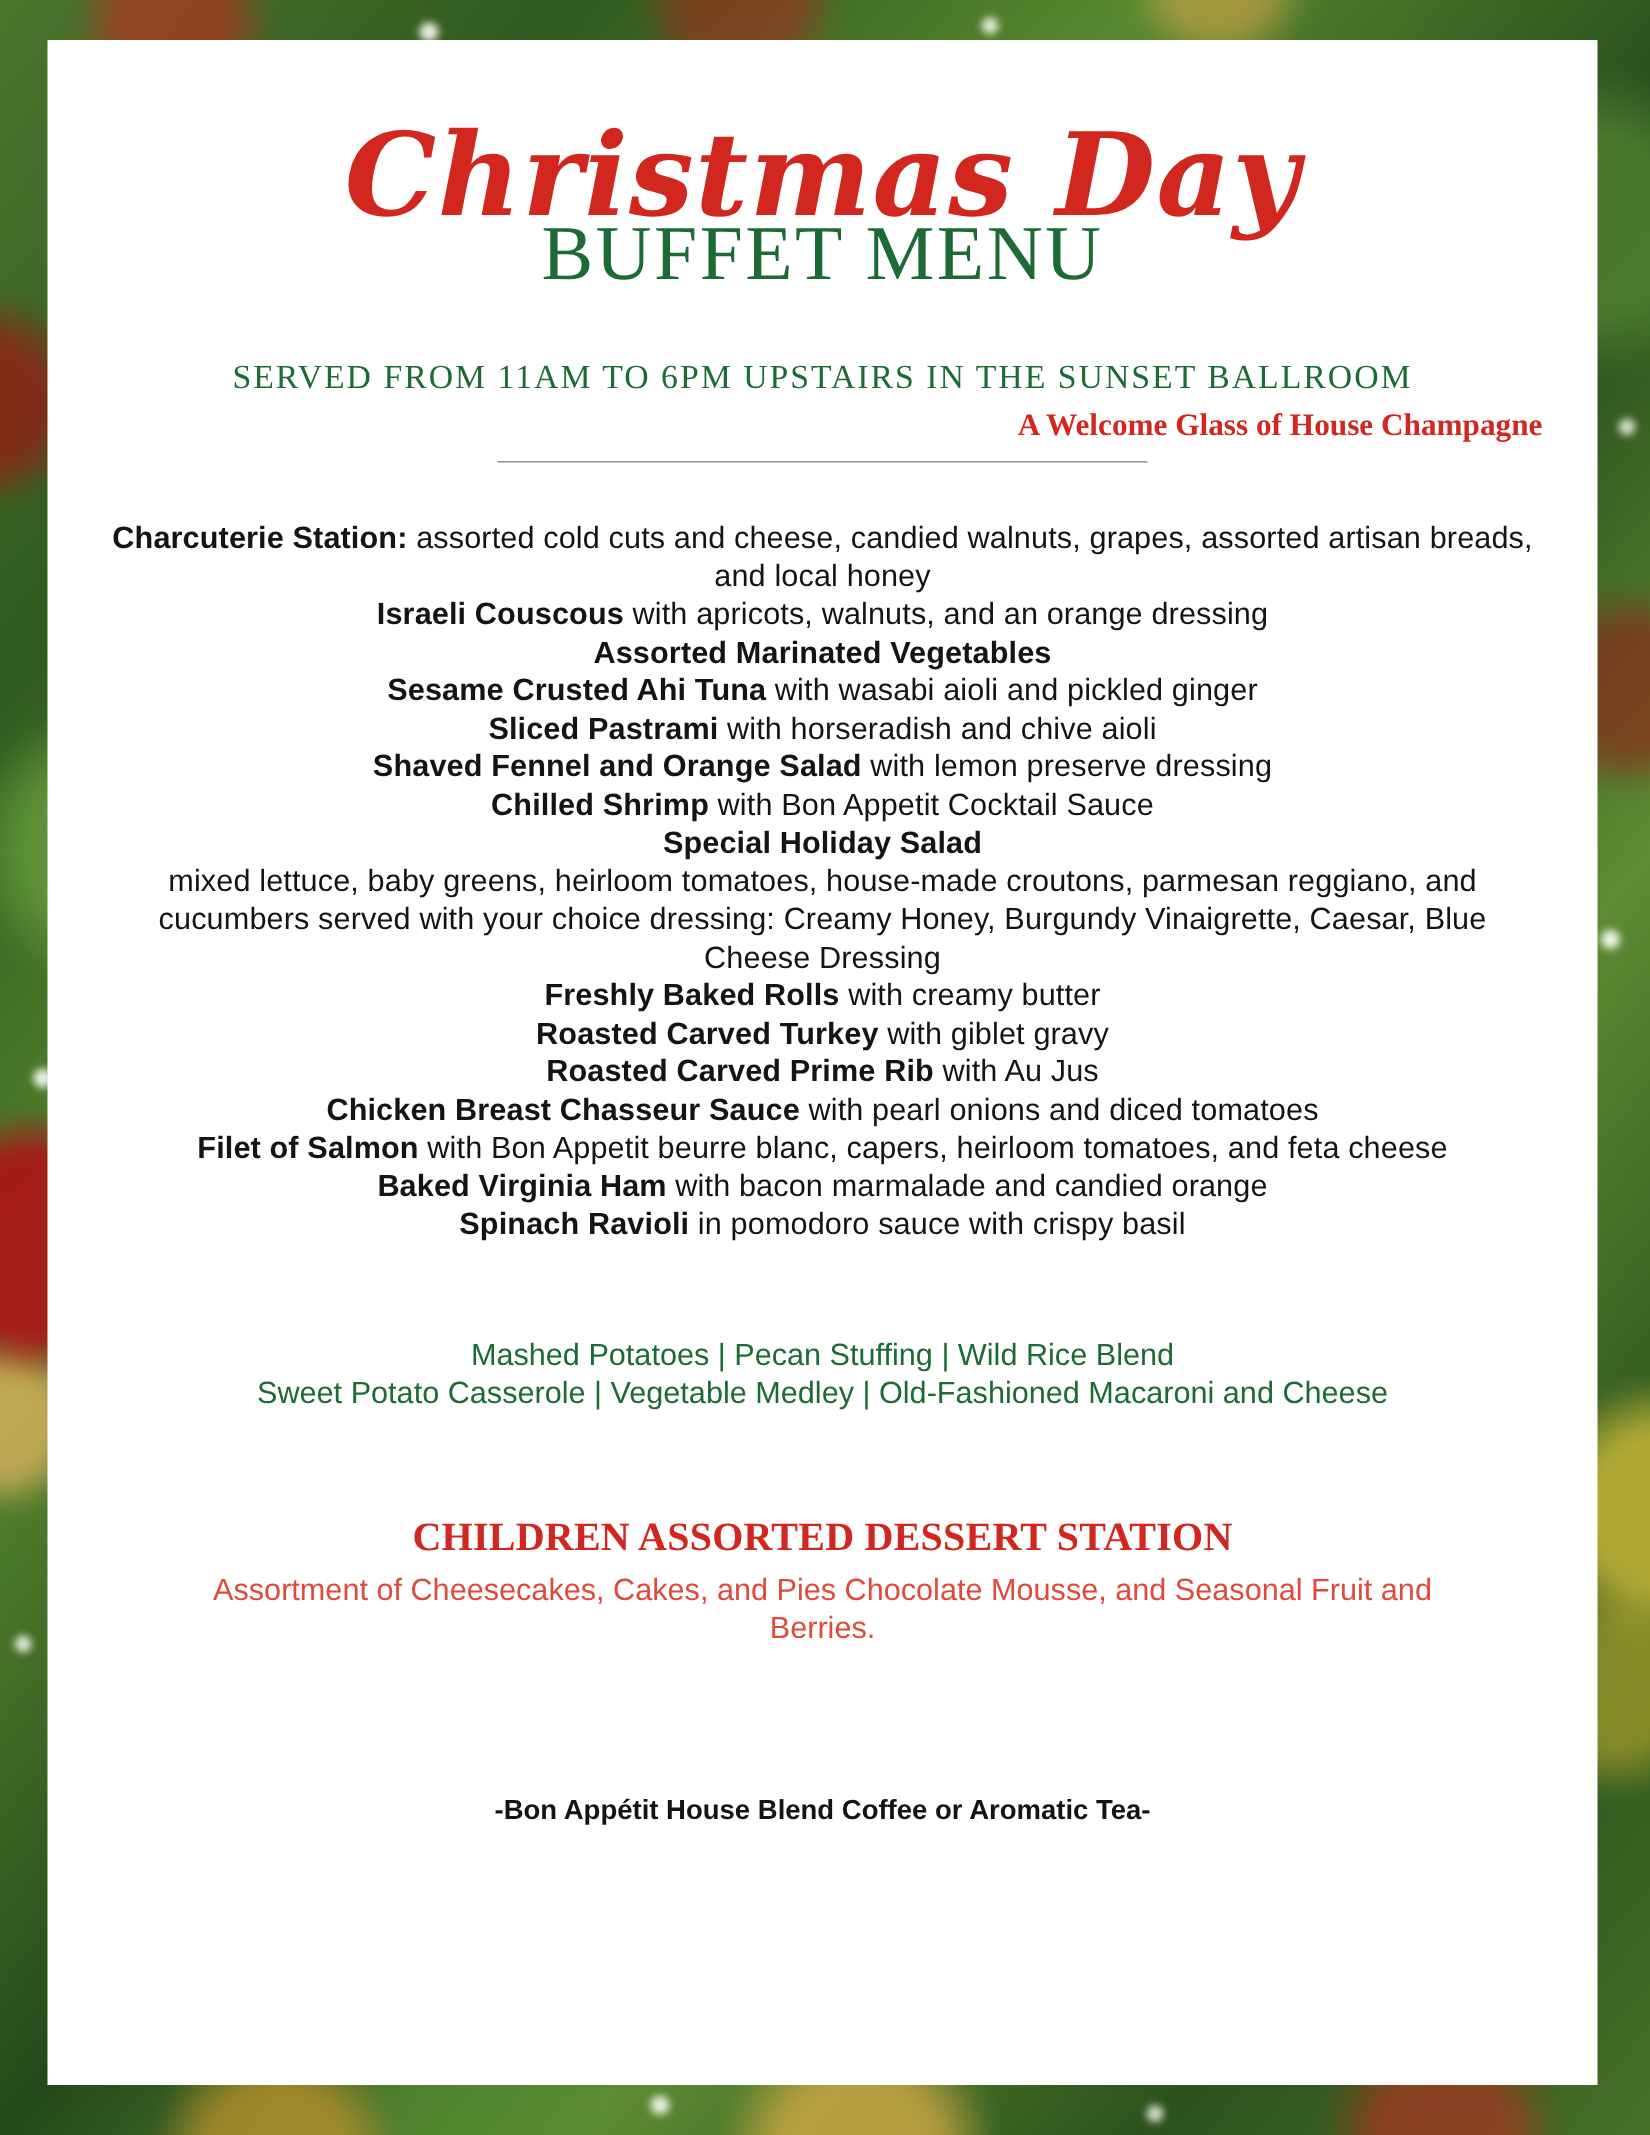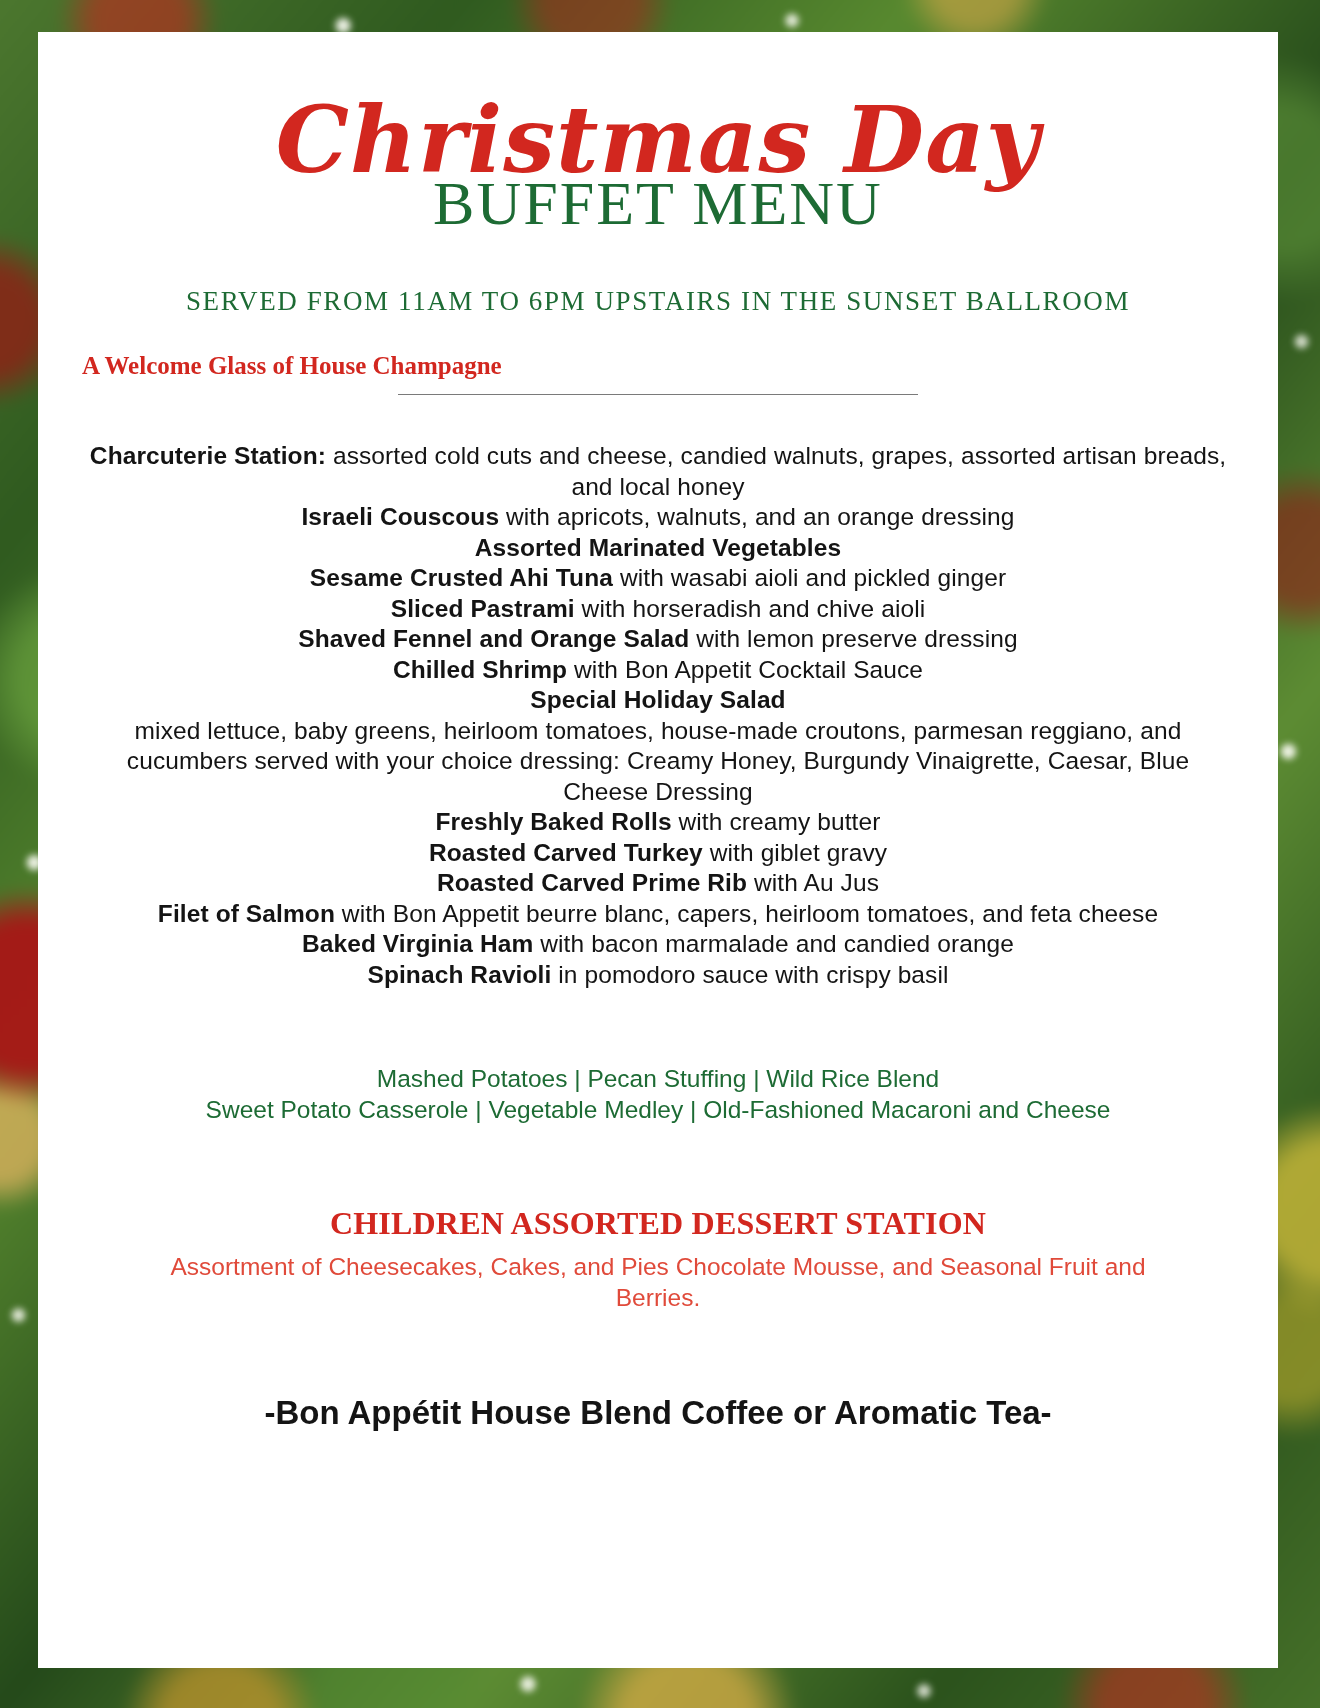--- a/index.html
+++ b/index.html
@@ -90,22 +90,22 @@
     color:#1d6b34;
     text-align:center;
     letter-spacing:1.6px;
     margin-top:52px;
   }
   .champagne {
     font-family:"Liberation Serif", serif;
     font-weight:700;
     font-size:25px;
     color:#d2271f;
-    text-align:left;
-    margin-top:35px;
+    text-align:right;
+    margin-top:10px;
   }
   .rule {
     width:520px;
     height:1px;
     background:#7a7a7a;
     margin:14px auto 0 auto;
   }
 
   
   #menu-body {
@@ -141,24 +141,24 @@
   .dessert-desc {
     margin-top:10px;
     font-size:24.5px;
     line-height:30.5px;
     color:#e04a3a;
     padding:0 48px;
   }
 
   
   #coffee {
-    margin-top:81px;
-    text-align:center;
-    font-weight:700;
-    font-size:33px;
+    margin-top:116px;
+    text-align:center;
+    font-weight:700;
+    font-size:22px;
     color:#141414;
   }
 
   
   #footer {
     margin-top:70px;
     text-align:center;
     font-size:23px;
     line-height:31px;
     color:#1c1c1c;
@@ -185,20 +185,21 @@
       <span class="menu-line"><b>Assorted Marinated Vegetables</b></span>
       <span class="menu-line"><b>Sesame Crusted Ahi Tuna</b><span> with wasabi aioli and pickled ginger</span></span>
       <span class="menu-line"><b>Sliced Pastrami</b><span> with horseradish and chive aioli</span></span>
       <span class="menu-line"><b>Shaved Fennel and Orange Salad</b><span> with lemon preserve dressing</span></span>
       <span class="menu-line"><b>Chilled Shrimp</b><span> with Bon Appetit Cocktail Sauce</span></span>
       <span class="menu-line"><b>Special Holiday Salad</b></span>
       <span class="menu-line"><span>mixed lettuce, baby greens, heirloom tomatoes, house-made croutons, parmesan reggiano, and cucumbers served with your choice dressing: Creamy Honey, Burgundy Vinaigrette, Caesar, Blue Cheese Dressing</span></span>
       <span class="menu-line"><b>Freshly Baked Rolls</b><span> with creamy butter</span></span>
       <span class="menu-line"><b>Roasted Carved Turkey</b><span> with giblet gravy</span></span>
       <span class="menu-line"><b>Roasted Carved Prime Rib</b><span> with Au Jus</span></span>
+      <span class="menu-line"><b>Chicken Breast Chasseur Sauce</b><span> with pearl onions and diced tomatoes</span></span>
       <span class="menu-line"><b>Filet of Salmon</b><span> with Bon Appetit beurre blanc, capers, heirloom tomatoes, and feta cheese</span></span>
       <span class="menu-line"><b>Baked Virginia Ham</b><span> with bacon marmalade and candied orange</span></span>
       <span class="menu-line"><b>Spinach Ravioli</b><span> in pomodoro sauce with crispy basil</span></span>
     </div>
 
   <div id="sides">
     <span class="sides-line">Mashed Potatoes  | Pecan Stuffing  | Wild Rice Blend</span>
     <span class="sides-line">Sweet Potato Casserole | Vegetable Medley | Old-Fashioned Macaroni and Cheese</span>
   </div>
 

